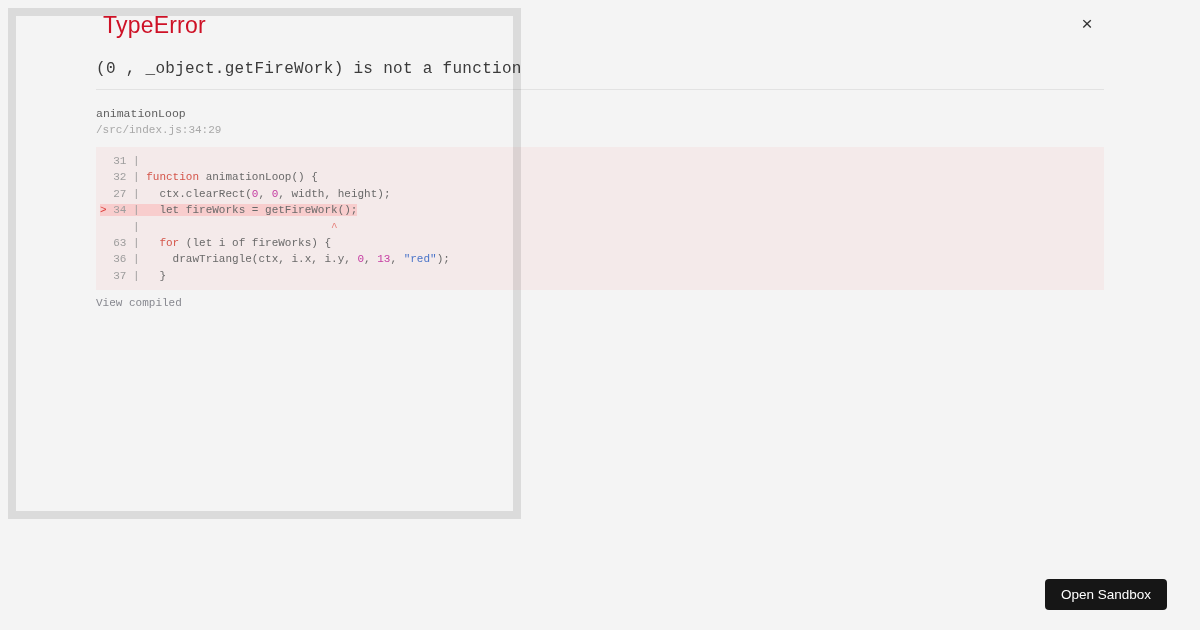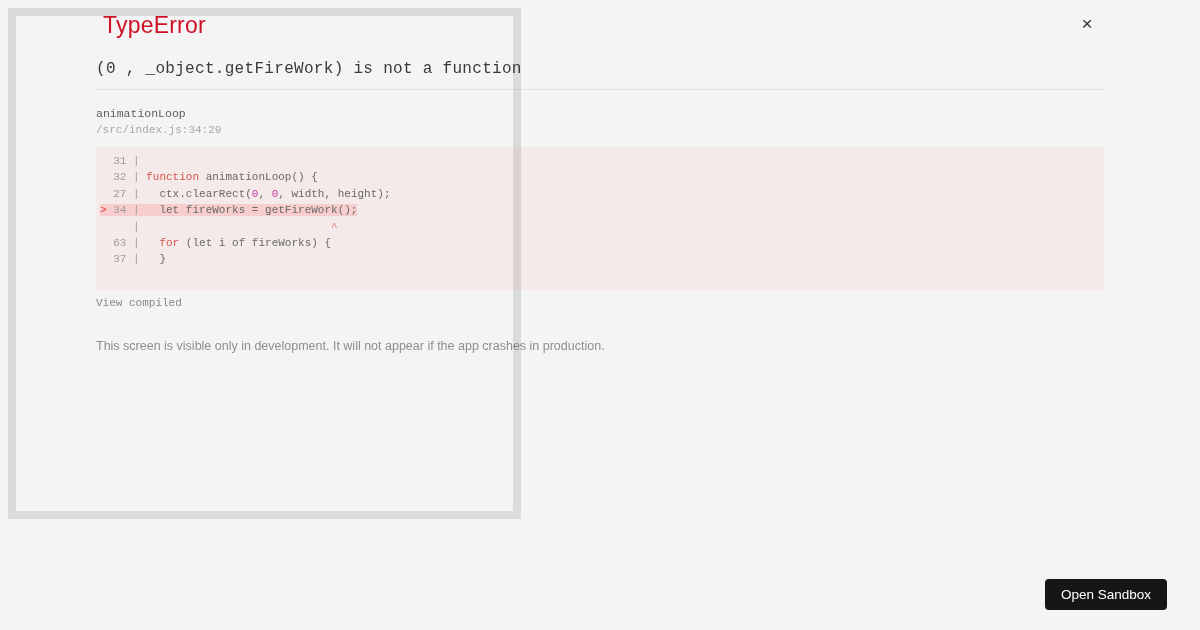--- a/index.html
+++ b/index.html
@@ -98,26 +98,26 @@
   <div class="fn-name mono">animationLoop</div>
   <div class="file-location mono">/src/index.js:34:29</div>
 
   <div class="code-frame" id="code-frame">
       <div class="code-row"><span class="tok-gutter">  31 | </span></div>
       <div class="code-row"><span class="tok-gutter">  32 | </span><span class="tok-keyword">function</span><span class="tok-plain"> animationLoop() {</span></div>
       <div class="code-row"><span class="tok-gutter">  27 | </span><span class="tok-plain">  ctx.clearRect(</span><span class="tok-number">0</span><span class="tok-plain">, </span><span class="tok-number">0</span><span class="tok-plain">, width, height);</span></div>
       <div class="code-row"><span class="hl"><span class="tok-marker">&gt; </span><span class="tok-gutter">34 | </span><span class="tok-plain">  let fireWorks = getFireWork();</span></span></div>
       <div class="code-row"><span class="tok-gutter">     | </span><span class="tok-plain">                            </span><span class="tok-caret">^</span></div>
       <div class="code-row"><span class="tok-gutter">  63 | </span><span class="tok-plain">  </span><span class="tok-keyword">for</span><span class="tok-plain"> (let i of fireWorks) {</span></div>
+      <div class="code-row"><span class="tok-gutter">  36 | </span><span class="tok-plain">    drawTriangle(ctx, i.x, i.y, </span><span class="tok-number">0</span><span class="tok-plain">, </span><span class="tok-number">13</span><span class="tok-plain">, </span><span class="tok-string">"red"</span><span class="tok-plain">);</span></div>
       <div class="code-row"><span class="tok-gutter">  37 | </span><span class="tok-plain">  }</span></div>
     </div>
 
   <div class="view-compiled mono">View compiled</div>
 
   <div class="footer-note">
-    <p>This screen is visible only in development. It will not appear if the app crashes in production.</p>
   </div>
 
 </div>
 
 <div class="preview-frame"></div>
 
 <button class="open-sandbox">Open Sandbox</button>
 
 </body></html>

